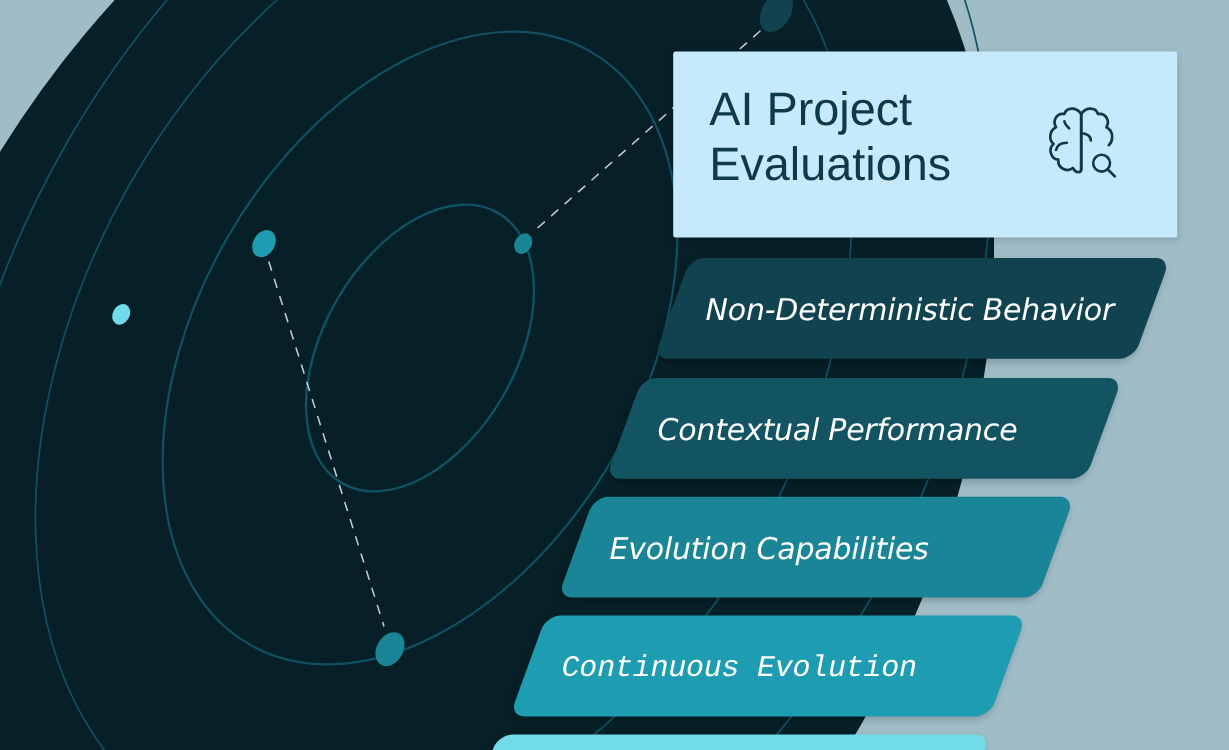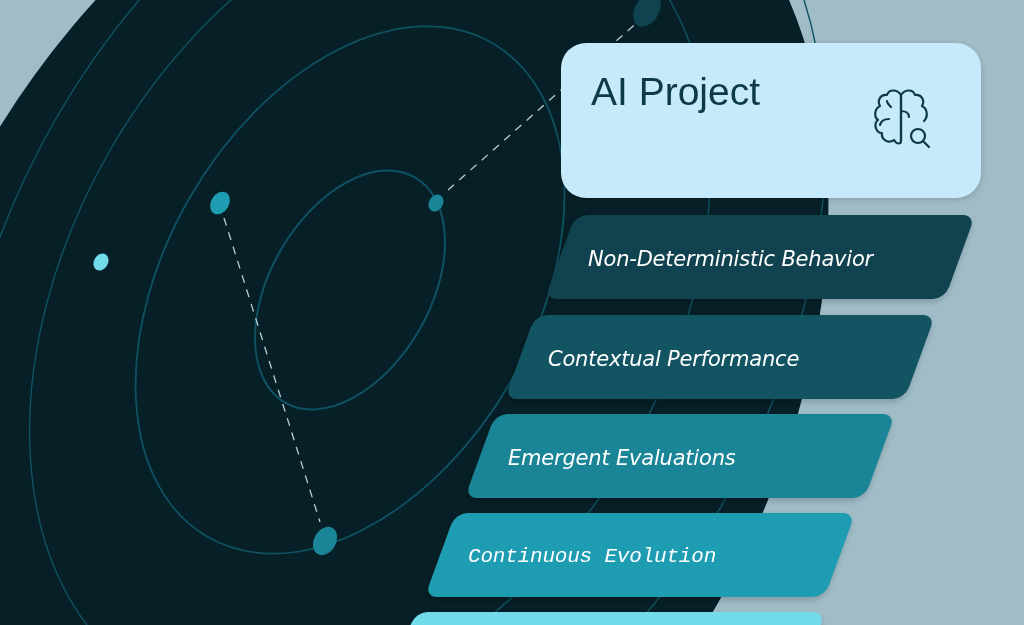--- a/index.html
+++ b/index.html
@@ -4,40 +4,40 @@
 <style>
   html, body { margin: 0; padding: 0; }
   body {
     width: 1024px; height: 625px; overflow: hidden; position: relative;
     background: #9fbcc7;
     font-family: "Liberation Sans", sans-serif;
   }
   #bg { position: absolute; left: 0; top: 0; width: 1024px; height: 625px; }
   .title-card {
     position: absolute; left: 561px; top: 43px; width: 420px; height: 155px;
-    background: #c6eafb; border-radius: 25px;
+    background: #c6eafb; border-radius: 2px;
     box-shadow: 0 2px 6px rgba(0,0,0,0.15);
   }
   .title-text {
     position: absolute; left: 30px; top: 26px;
     font-family: "Liberation Sans", sans-serif;
     font-size: 39px; line-height: 46px; color: #0d3a45;
     width: 270px;
   }
   .brain-icon { position: absolute; left: 306px; top: 40px; width: 72px; height: 72px; }
   .card {
     position: absolute; height: 84px;
     border-radius: 12px;
     transform: skewX(-20deg);
     box-shadow: 0 3px 6px rgba(0,0,0,0.18);
   }
   .card-label {
     position: absolute; top: 0; height: 84px; line-height: 84px;
     font-family: "DejaVu Sans", sans-serif; font-style: italic;
-    font-size: 21px; color: #ffffff; white-space: nowrap;
+    font-size: 25px; color: #ffffff; white-space: nowrap;
     letter-spacing: -0.2px;
   }
 </style>
 </head>
 <body>
 
 <svg id="bg" viewBox="0 0 1024 625" xmlns="http://www.w3.org/2000/svg">
 
   <ellipse cx="350" cy="380" rx="430" ry="620" transform="rotate(28 350 380)" fill="#071f26"></ellipse>
 
@@ -56,20 +56,21 @@
   <ellipse cx="647" cy="10" rx="12" ry="18" transform="rotate(30 647 10)" fill="#10434f"></ellipse>
   <ellipse cx="436" cy="203" rx="7" ry="9" transform="rotate(30 436 203)" fill="#1a8596"></ellipse>
   <ellipse cx="220" cy="203" rx="9" ry="12" transform="rotate(30 220 203)" fill="#1e9db2"></ellipse>
   <ellipse cx="101" cy="262" rx="7" ry="9" transform="rotate(30 101 262)" fill="#72dbea"></ellipse>
   <ellipse cx="325" cy="541" rx="11" ry="15" transform="rotate(30 325 541)" fill="#1a8596"></ellipse>
 </svg>
 
 <div class="title-card">
   <div class="title-text">
     <div>AI Project</div>
+    <div>Evaluations</div>
   </div>
   <svg class="brain-icon" viewBox="0 0 72 72" fill="none" stroke="#0d3a45" stroke-width="2.2" stroke-linecap="round" stroke-linejoin="round">
     <path d="M34 12 C30 6 22 6 20 12 C13 11 10 18 13 23 C7 26 7 34 11 37 C6 41 9 50 15 50 C14 57 22 61 27 57 C30 62 34 61 34 58 Z"></path>
     <path d="M34 12 V58"></path>
     <path d="M34 12 C38 6 46 6 48 12 C55 11 58 18 55 23 C61 26 61 34 57 38"></path>
     <path d="M34 28 C38 28 42 30 42 34"></path>
     <path d="M22 36 C17 36 14 38 13 42"></path>
     <path d="M24 24 C22 22 20 20 20 18"></path>
     <circle cx="51" cy="53" r="7"></circle>
     <path d="M56 58 L62 64"></path>
@@ -78,18 +79,18 @@
 
 <div class="card" style="left: 560px; top: 215px; width: 400px; background: rgb(16, 67, 79);">
   <div class="card-bg" style="position:absolute; inset:0; border-radius:12px;"></div>
 </div>
 <div class="card-label" style="left:588px; top:217px;">Non-Deterministic Behavior</div>
 
 <div class="card" style="left: 520px; top: 315px; width: 400px; background: rgb(18, 84, 98);"></div>
 <div class="card-label" style="left:548px; top:317px;font-style:italic;">Contextual Performance</div>
 
 <div class="card" style="left: 480px; top: 414px; width: 400px; background: rgb(26, 133, 150);"></div>
-<div class="card-label" style="left:508px; top:416px;">Emergent Evaluations</div>
+<div class="card-label" style="left:508px; top:416px;">Evolution Capabilities</div>
 
 <div class="card" style="left: 440px; top: 513px; width: 400px; background: rgb(30, 157, 178);"></div>
 <div class="card-label" style="left:468px; top:515px;font-family:Liberation Mono, monospace;">Continuous Evolution</div>
 
 <div class="card" style="left: 400px; top: 612px; width: 410px; background: rgb(114, 219, 234);"></div>
 
 </body></html>

